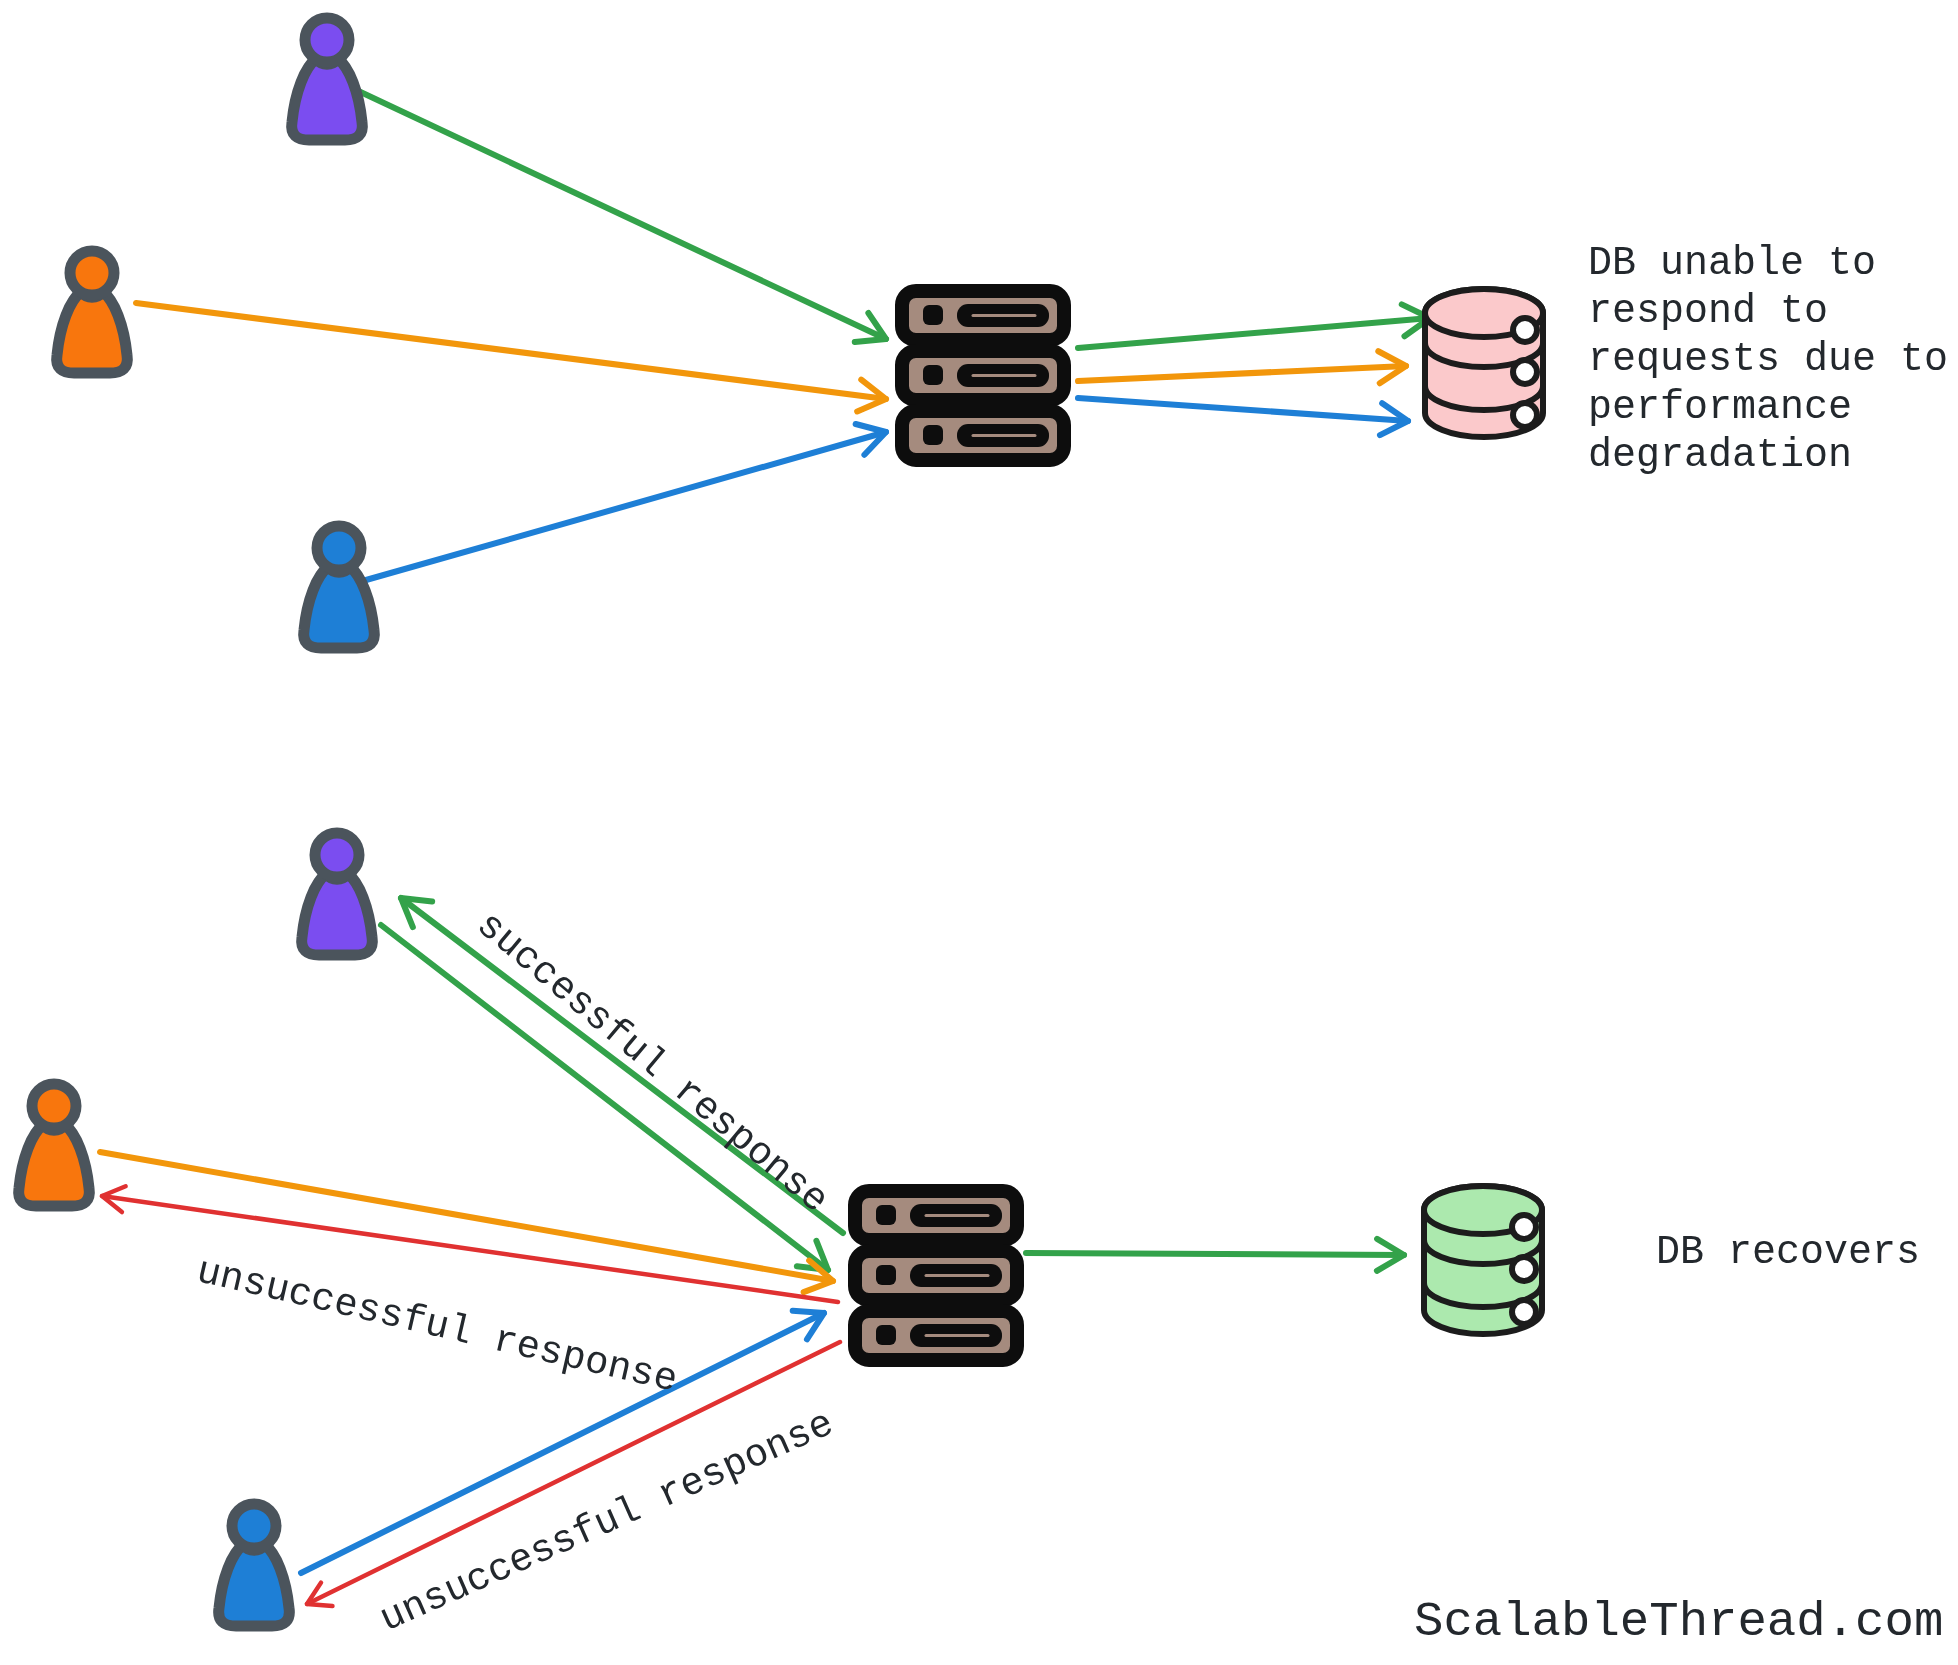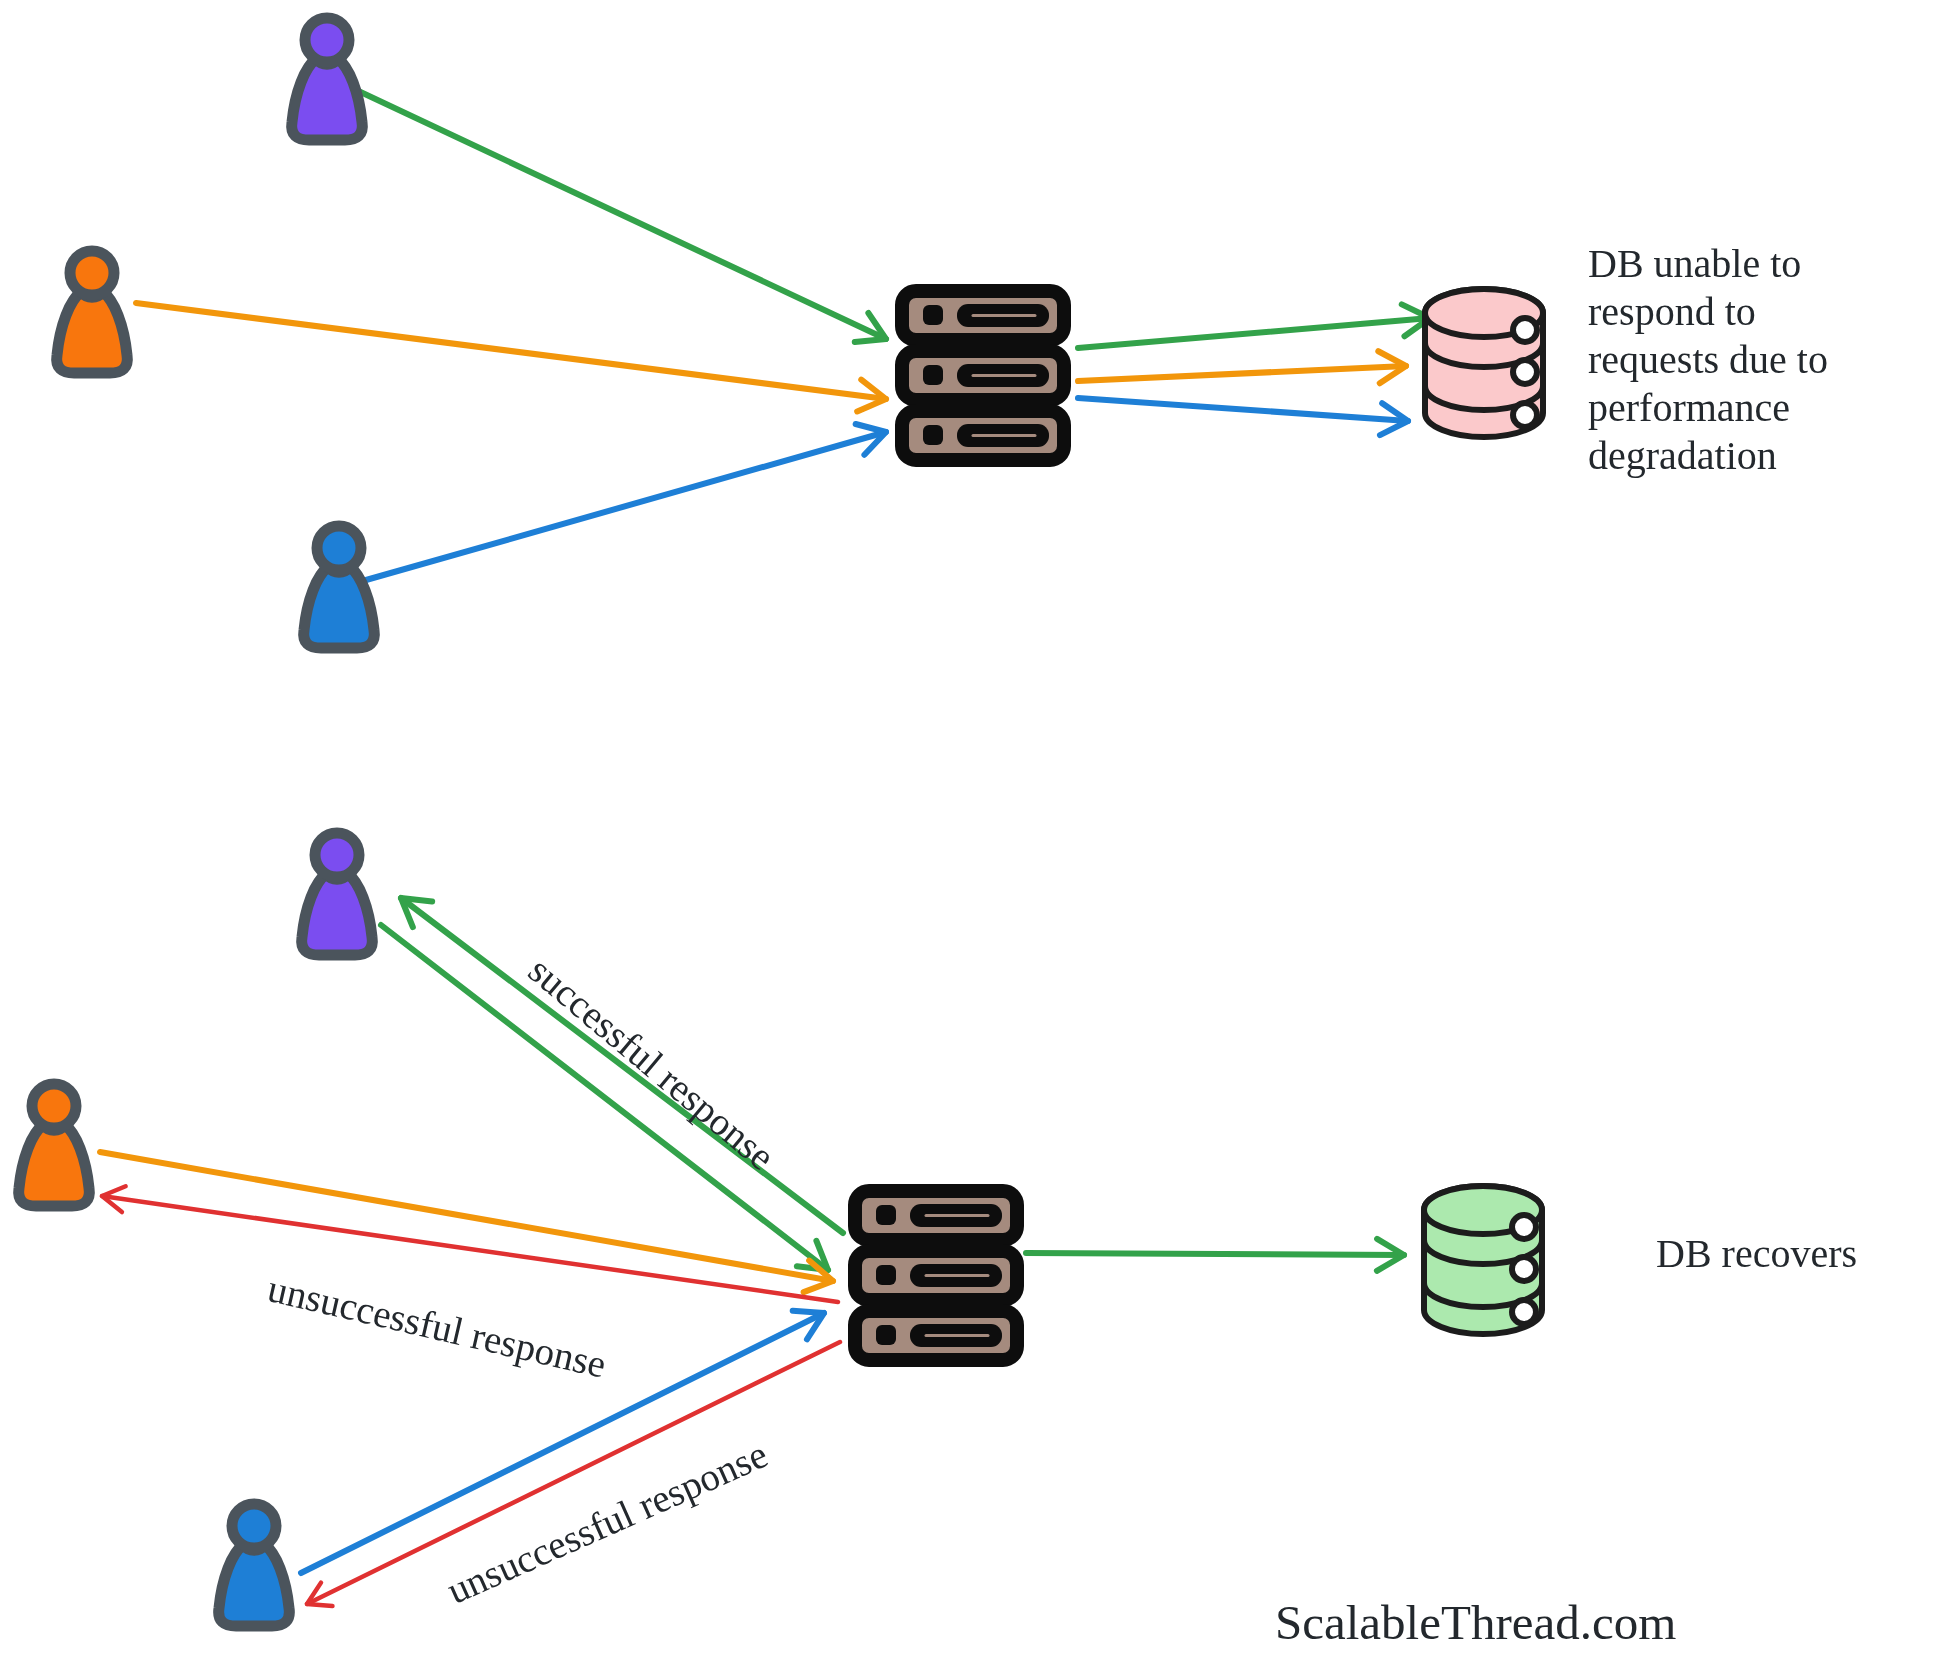--- a/index.html
+++ b/index.html
@@ -1,35 +1,35 @@
 <!DOCTYPE html>
 <html><head>
 <meta charset="utf-8">
 <style>
   html,body{margin:0;padding:0;background:#fff;}
   .stage{
     position:relative;width:1958px;height:1665px;background:#ffffff;overflow:hidden;
-    font-family:Liberation Serif, serif;color:#23282d;
+    font-family:Liberation Mono, monospace;color:#23282d;
   }
   .stage svg.diagram{position:absolute;left:0;top:0;}
   .txt{position:absolute;white-space:nowrap;}
   .db-note{
     left:1588px;top:240px;width:380px;
     font-size:40px;line-height:48px;white-space:pre-line;
   }
   .section-title{
     left:1120px;top:764px;font-size:54px;transform:translateX(-50%);
     letter-spacing:0px;
   }
   .arrow-label{font-size:39px;}
   .lbl-success{left:652px;top:1063px;transform:translate(-50%,-50%) rotate(40deg);}
   .lbl-unsuccess-1{left:437px;top:1326px;transform:translate(-50%,-50%) rotate(13deg);}
   .lbl-unsuccess-2{left:607px;top:1522px;transform:translate(-50%,-50%) rotate(-24deg);}
   .db-recovers{left:1656px;top:1230px;font-size:40px;text-align:center;}
-  .footer-brand{left:1275px;top:1594px;font-size:49px;}
+  .footer-brand{left:1414px;top:1594px;font-size:49px;}
   line{stroke-linecap:round;}
 </style>
 </head>
 <body>
 
 <div class="stage">
 
   <svg class="diagram" width="1958" height="1665" viewBox="0 0 1958 1665">
     <defs>
       <marker id="m-green" refX="0" refY="0" orient="auto" markerUnits="userSpaceOnUse" markerWidth="70" markerHeight="50" overflow="visible">

